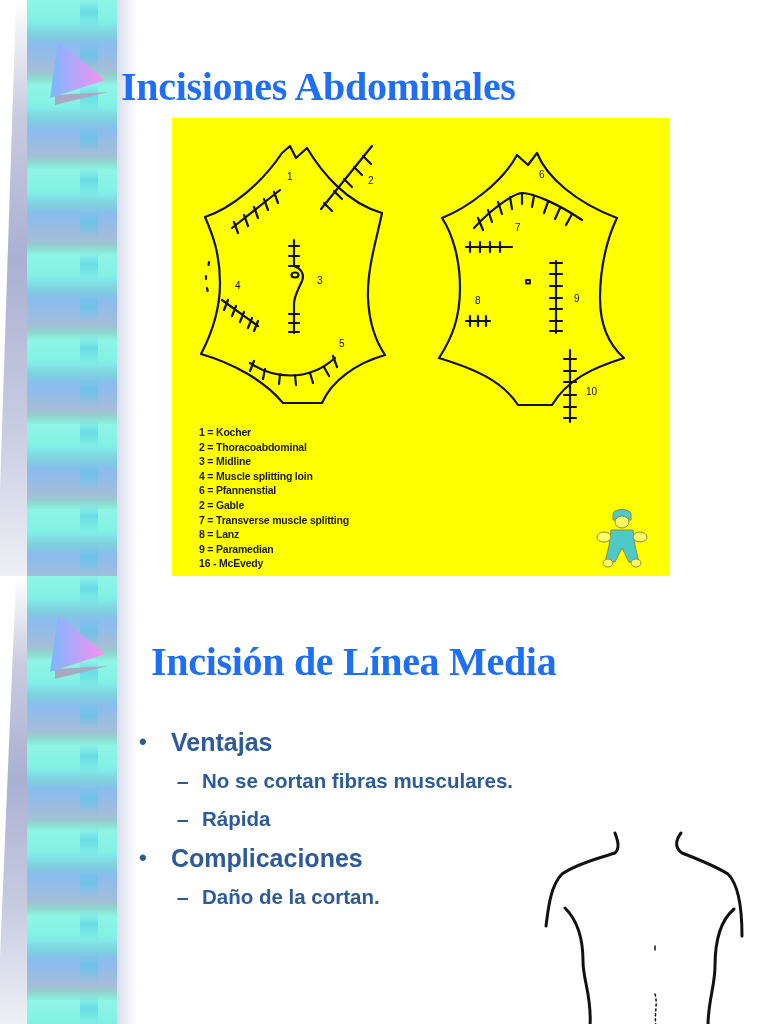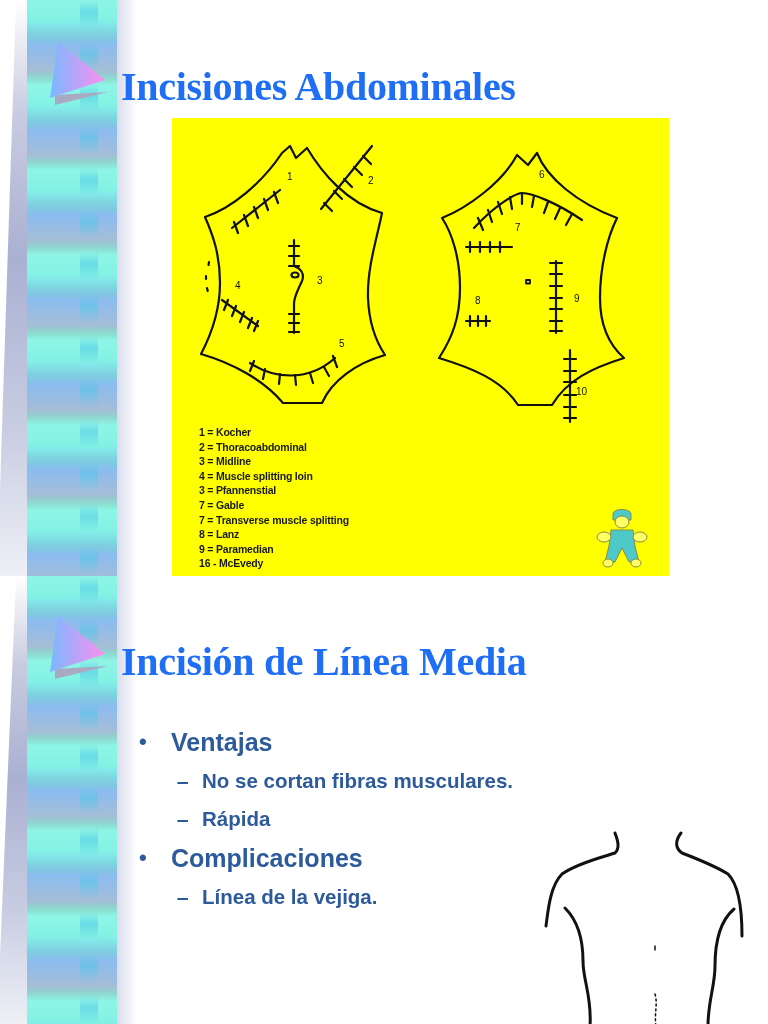--- a/index.html
+++ b/index.html
@@ -22,21 +22,21 @@
     }
     .strip::after { content: ""; position: absolute; left: 53px; top: 0; width: 18px; height: 100%;
       background: repeating-linear-gradient(180deg, rgba(80,200,230,0.0) 0px, rgba(80,200,230,0.55) 12px, rgba(80,200,230,0.0) 28px, rgba(80,200,230,0.0) 42px); }
     .strip-fade { position: absolute; left: 117px; top: 0; width: 20px; height: 100%;
       background: linear-gradient(90deg, #d9dcec, rgba(255,255,255,0)); }
 
     .triangle-icon { position: absolute; left: 48px; width: 60px; height: 68px; }
 
     .title { position: absolute; left: 121px; margin: 0; font-family: "Liberation Serif", serif; font-weight: bold; color: #1e6ff5; white-space: nowrap; letter-spacing: -0.3px; }
     .slide-1 .title { top: 63px; font-size: 40px; }
-    .slide-2 .title { top: 62px; font-size: 40px; }
+    .slide-2 .title { top: 62px; font-size: 40px; margin-left: 30px; }
 
     .yellow-box { position: absolute; left: 172px; top: 118px; width: 497px; height: 458px; background: #ffff00; }
     .figure-svg { position: absolute; left: 0; top: 0; }
     .legend { position: absolute; left: 27px; top: 307px; margin: 0; padding: 0; list-style: none; font-size: 10.5px; font-weight: bold; color: #1a1a1a; line-height: 14.6px; letter-spacing: -0.2px; }
     .surgeon-icon { position: absolute; left: 421px; top: 386px; }
 
     .bullets { position: absolute; left: 130px; top: 137px; margin: 9px; padding: 0; list-style: none; color: #2c5a9a; font-weight: bold; }
     .bullet { position: relative; padding-left: 32px; font-size: 25px; line-height: 40px; }
     .bullet::before { content: "•"; position: absolute; left: 0; top: 0; font-size: 22px; color: #2c5a9a; }
     .sub-list { margin: 0; padding: 0; list-style: none; }
@@ -113,29 +113,29 @@
 
     <span style="position:absolute;left:115px;top:53px;font-size:10px;color:#111;">1</span>
     <span style="position:absolute;left:196px;top:57px;font-size:10px;color:#111;">2</span>
     <span style="position:absolute;left:145px;top:157px;font-size:10px;color:#111;">3</span>
     <span style="position:absolute;left:63px;top:162px;font-size:10px;color:#111;">4</span>
     <span style="position:absolute;left:167px;top:220px;font-size:10px;color:#111;">5</span>
     <span style="position:absolute;left:367px;top:51px;font-size:10px;color:#111;">6</span>
     <span style="position:absolute;left:343px;top:104px;font-size:10px;color:#111;">7</span>
     <span style="position:absolute;left:303px;top:177px;font-size:10px;color:#111;">8</span>
     <span style="position:absolute;left:402px;top:175px;font-size:10px;color:#111;">9</span>
-    <span style="position:absolute;left:404px;top:268px;font-size:10px;color:#111;">10</span>
+    <span style="position:absolute;left:414px;top:268px;font-size:10px;color:#111;">10</span>
 
     <ul class="legend">
       <li>1 = Kocher</li>
       <li>2 = Thoracoabdominal</li>
       <li>3 = Midline</li>
       <li>4 = Muscle splitting loin</li>
-      <li>3 = Pfannenstial</li>
-      <li>7 = Gable</li>
+      <li>6 = Pfannenstial</li>
+      <li>2 = Gable</li>
       <li>7 = Transverse muscle splitting</li>
       <li>8 = Lanz</li>
       <li>9 = Paramedian</li>
       <li>16 - McEvedy</li>
     </ul>
 
     <svg class="surgeon-icon" width="58" height="64" viewBox="0 0 58 64" stroke="#8a8a4a" stroke-width="1" stroke-linejoin="round">
       <path d="M20,10 C20,4 38,4 38,10 L38,16 L20,16 Z" fill="#4dc9c9"></path>
       <ellipse cx="29" cy="18" rx="7" ry="6" fill="#ffff66"></ellipse>
       <path d="M18,26 L40,26 L42,42 L46,58 L36,58 L29,44 L22,58 L12,58 L16,42 Z" fill="#4dc9c9"></path>
@@ -172,21 +172,21 @@
         <li class="sub-item"><span class="dash">–</span></li>
         <li class="sub-item"><span class="dash">–</span><span>No se cortan fibras musculares.</span></li>
         <li class="sub-item"><span class="dash">–</span></li>
         <li class="sub-item"><span class="dash">–</span><span>Rápida</span></li>
       </ul>
     </li>
     <li class="bullet">
       <span>Complicaciones</span>
       <ul class="sub-list">
         <li class="sub-item"><span class="dash">–</span></li>
-        <li class="sub-item"><span class="dash">–</span><span>Línea de la vejiga.</span></li>
+        <li class="sub-item"><span class="dash">–</span><span>Daño de la cortan.</span></li>
       </ul>
     </li>
   </ul>
 
   <svg class="torso-svg" width="238" height="200" viewBox="0 0 238 200" fill="none" stroke="#111" stroke-width="3" stroke-linecap="round">
     <path d="M85,7 C88,15 90,22 85,27 C70,32 48,37 32,48 C20,60 18,85 16,100"></path>
     <path d="M151,7 C145,15 145,22 152,27 C165,32 185,40 198,48 C210,60 212,90 212,110"></path>
     <path d="M35,82 C48,95 53,112 53,135 C53,155 62,170 60,200"></path>
     <path d="M204,83 C190,95 185,115 185,140 C185,160 178,175 178,200"></path>
     <path d="M125,120 L125,124" stroke-width="1.5"></path>

